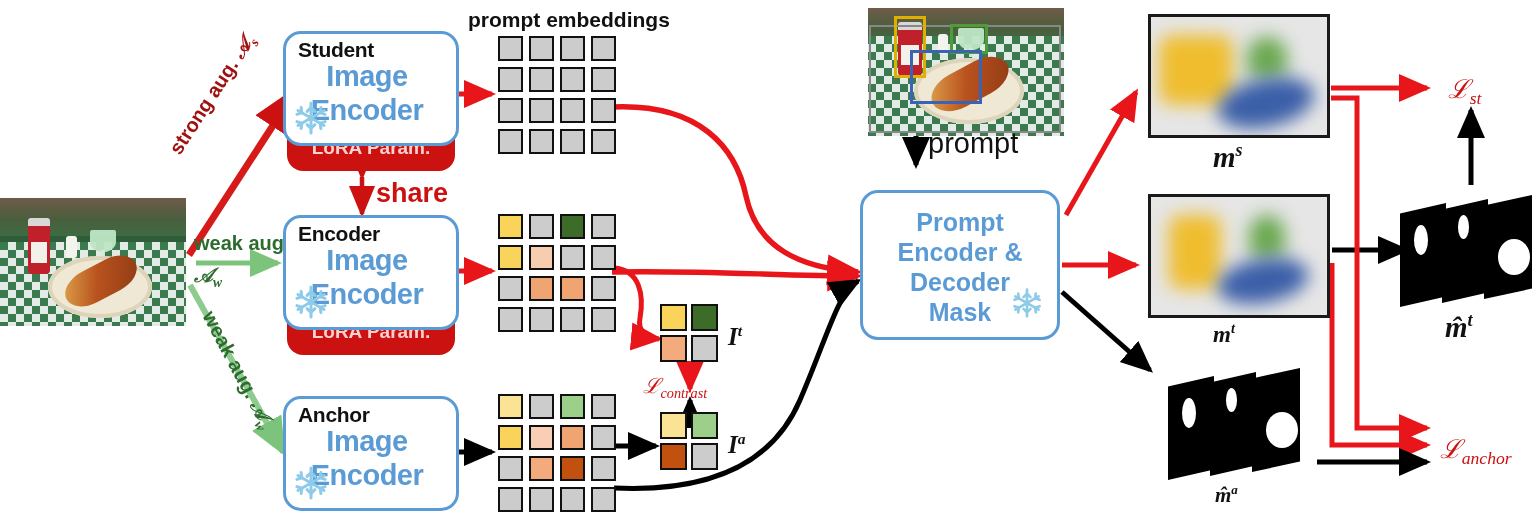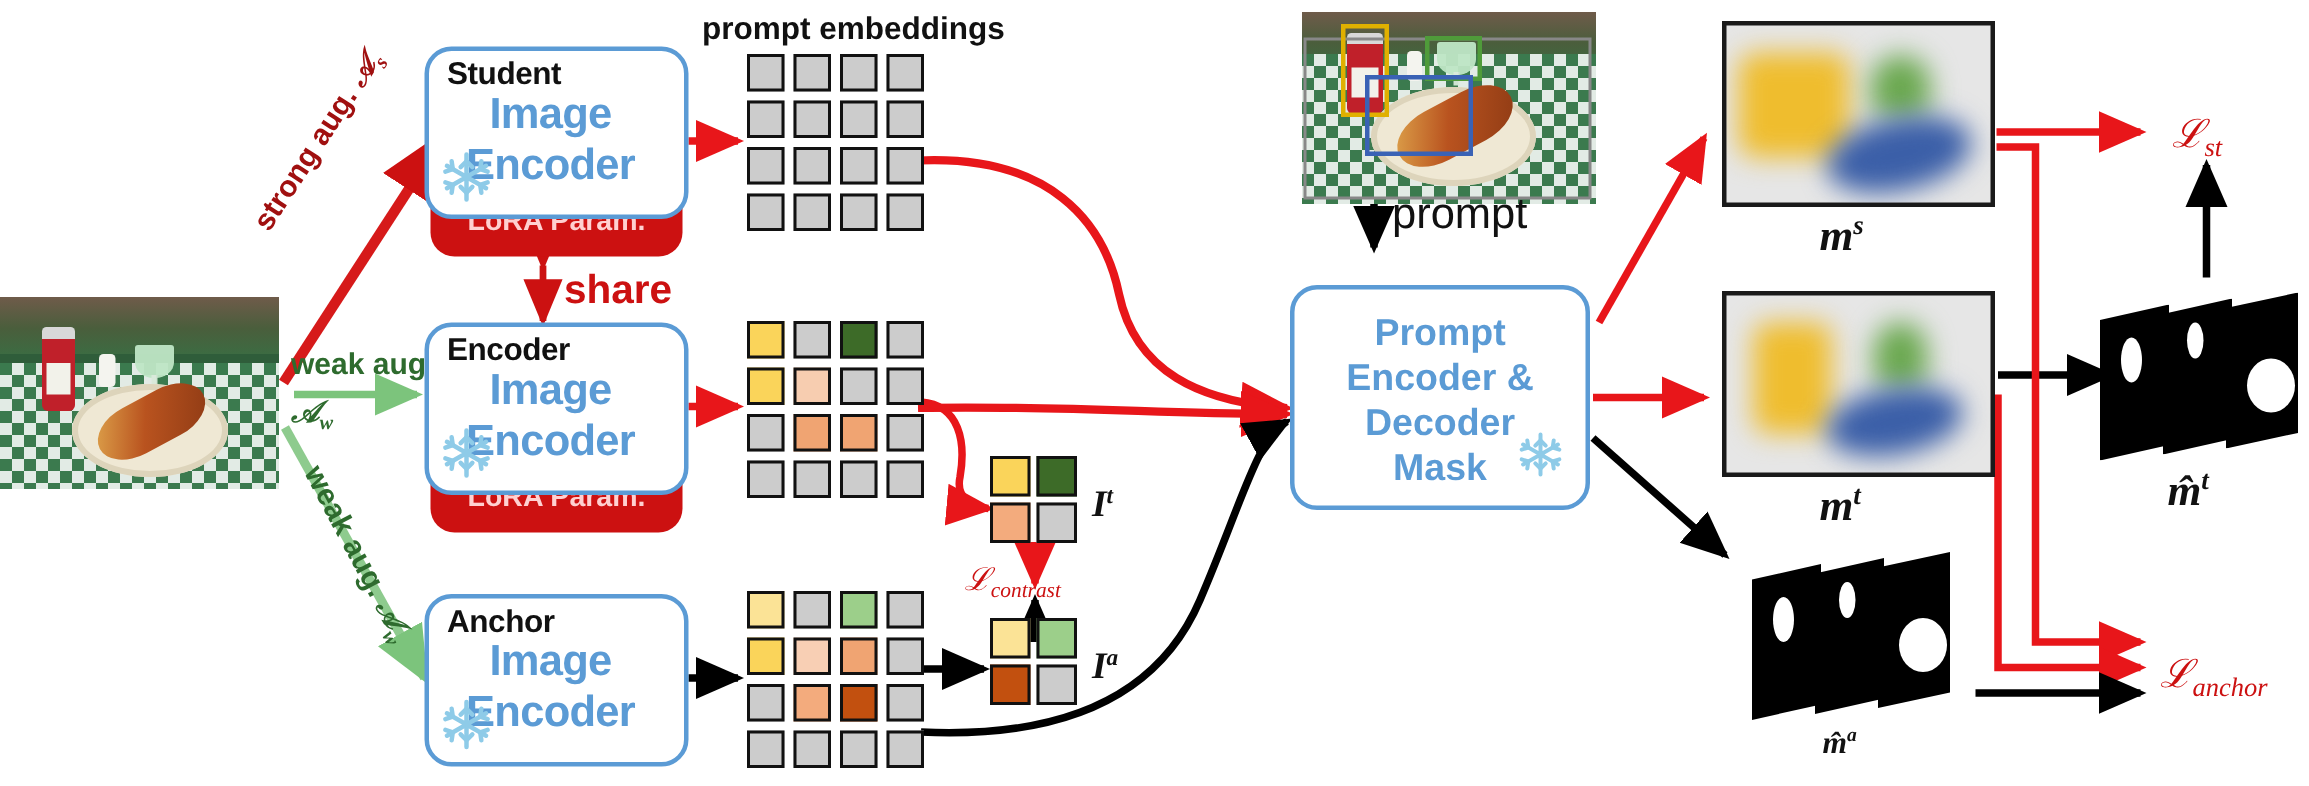--- a/index.html
+++ b/index.html
@@ -402,21 +402,21 @@
   <div class="blob" style="left:96px;top:20px;width:40px;height:42px;border-radius:46% 46% 30% 30%;background:#6aa84f;"></div>
   <div class="blob" style="left:66px;top:62px;width:98px;height:48px;transform:rotate(-12deg);background:#3b5fa8;"></div>
 </div>
 <div class="math" style="left:1213px;top:140px;font-size:29px;">m<sup>s</sup></div>
 
 <div class="heat" style="left:1148px;top:194px;width:182px;height:124px;">
   <div class="blob" style="left:18px;top:18px;width:52px;height:74px;border-radius:10px;background:#efbd2e;"></div>
   <div class="blob" style="left:98px;top:18px;width:36px;height:44px;border-radius:46% 46% 30% 30%;background:#6aa84f;"></div>
   <div class="blob" style="left:66px;top:62px;width:92px;height:44px;transform:rotate(-10deg);background:#3b5fa8;"></div>
 </div>
-<div class="math" style="left:1213px;top:320px;font-size:29px;font-style:italic;">m<sup>t</sup></div>
+<div class="math" style="left:1213px;top:320px;font-size:23px;font-style:italic;">m<sup>t</sup></div>
 
 <div class="stack" style="left:1400px;top:195px;width:132px;height:130px;">
   <div class="sheet" style="left:0px;top:8px;width:46px;height:104px;clip-path:polygon(0 10%,100% 0,100% 90%,0 100%);">
     <div class="hole" style="left:14px;top:22px;width:14px;height:30px;"></div>
   </div>
   <div class="sheet" style="left:42px;top:4px;width:46px;height:104px;clip-path:polygon(0 10%,100% 0,100% 90%,0 100%);">
     <div class="hole" style="left:16px;top:16px;width:11px;height:24px;"></div>
   </div>
   <div class="sheet" style="left:84px;top:0px;width:48px;height:104px;clip-path:polygon(0 10%,100% 0,100% 90%,0 100%);">
     <div class="hole" style="left:14px;top:44px;width:32px;height:36px;"></div>

